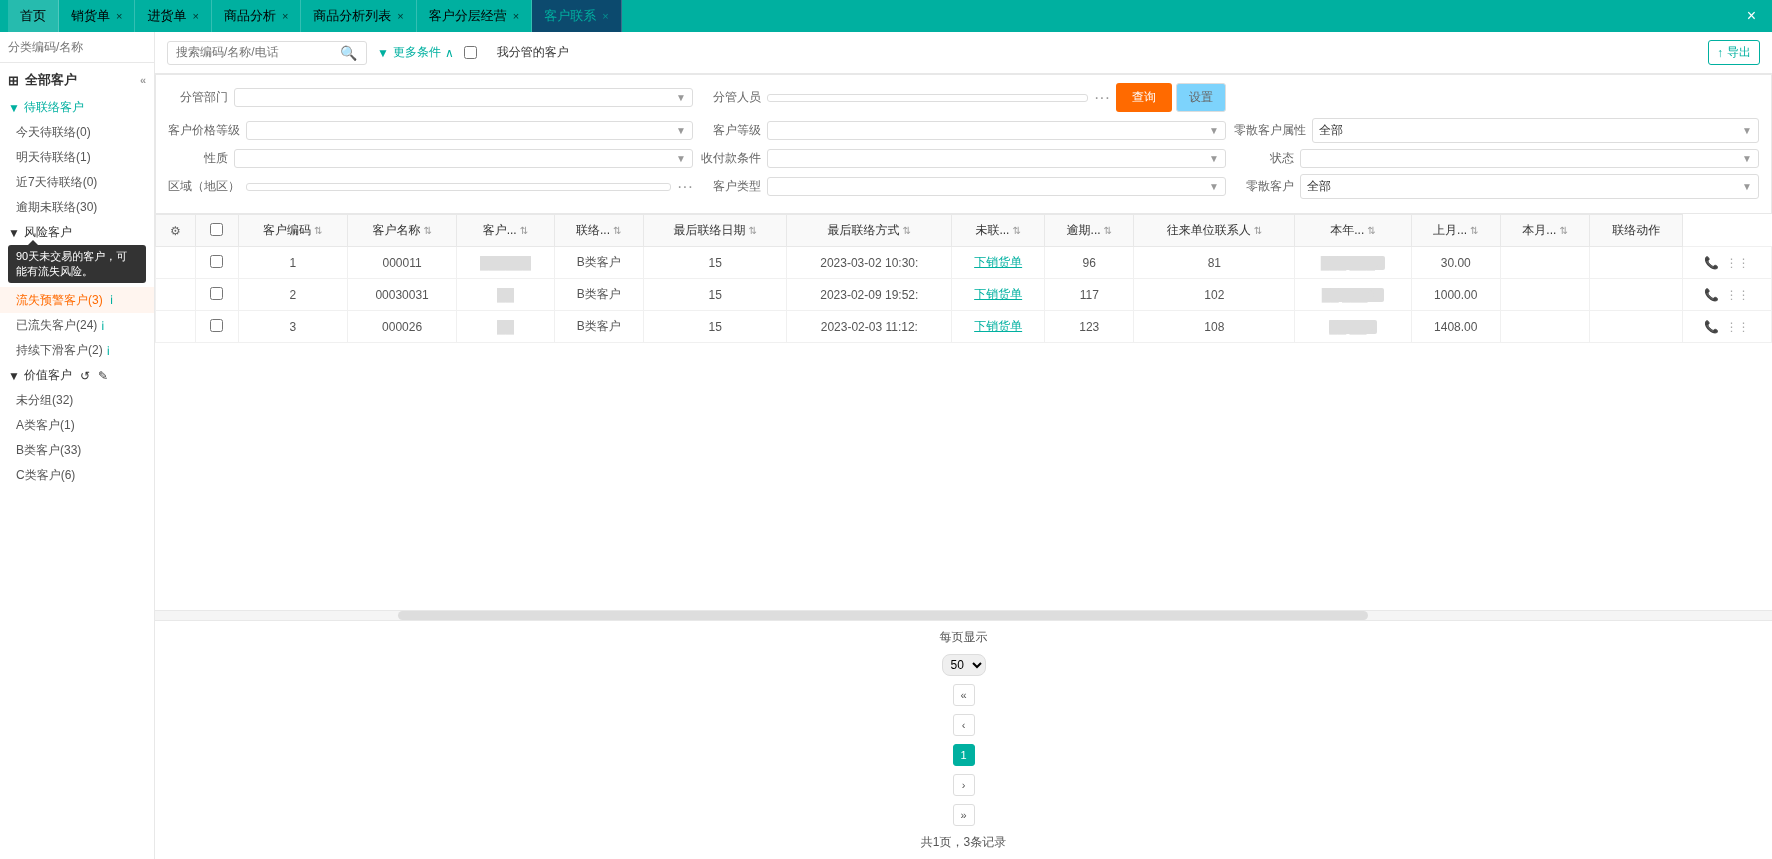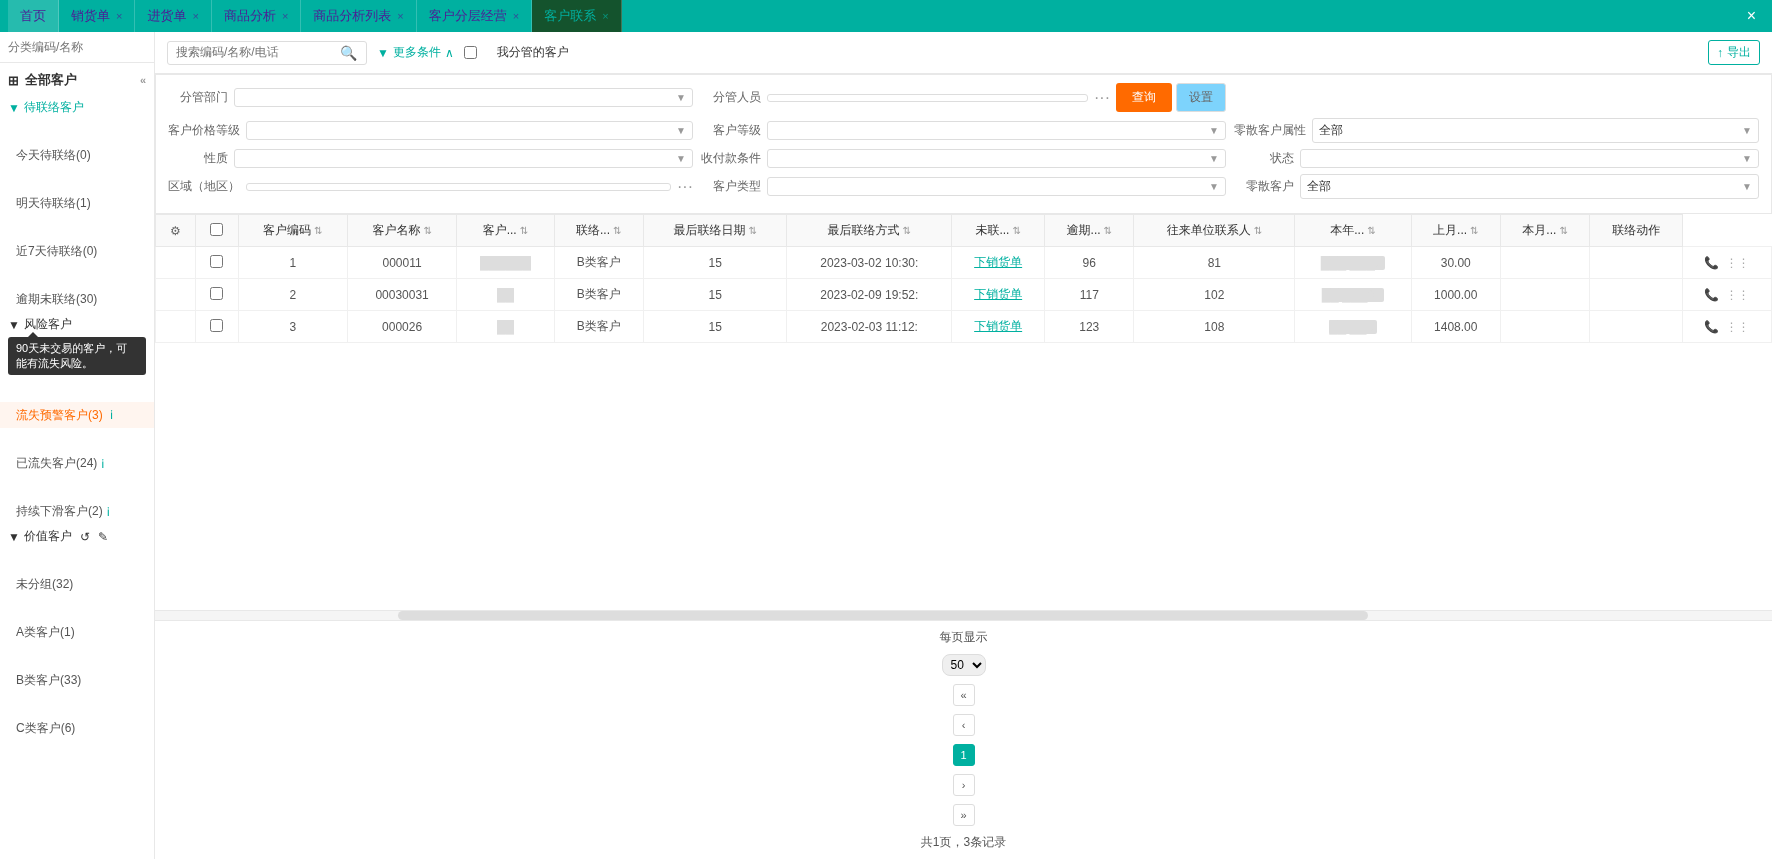--- a/index.html
+++ b/index.html
@@ -11,31 +11,31 @@
       align-items: center;
       background: #00b0a0;
       height: 32px;
       padding: 0 8px;
     }
     .top-nav .nav-tab {
       display: flex;
       align-items: center;
       padding: 0 12px;
       height: 32px;
-      color: #4c1d95;
+      color: #000000;
       font-size: 13px;
       cursor: pointer;
       white-space: nowrap;
       border-right: 1px solid rgba(255,255,255,0.2);
     }
     .top-nav .nav-tab.home {
       background: rgba(255,255,255,0.15);
     }
     .top-nav .nav-tab.active {
-      background: #14532d;
+      background: #0c4a6e;
       color: #00b0a0;
     }
     .top-nav .nav-tab .tab-close {
       margin-left: 6px;
       font-size: 11px;
       opacity: 0.7;
       cursor: pointer;
     }
     .top-nav .spacer { flex: 1; }
     .top-nav .close-btn {
@@ -99,21 +99,20 @@
       align-items: center;
       gap: 4px;
     }
     .sidebar-item {
       padding: 4px 8px 4px 16px;
       font-size: 12px;
       color: #555;
       cursor: pointer;
       display: flex;
       align-items: center;
-      margin-top: 23px;
     }
     .sidebar-item.active {
       color: #ff6a00;
       background: #fff5ef;
     }
     .sidebar-tooltip {
       background: #333;
       color: #fff;
       font-size: 11px;
       padding: 4px 8px;

